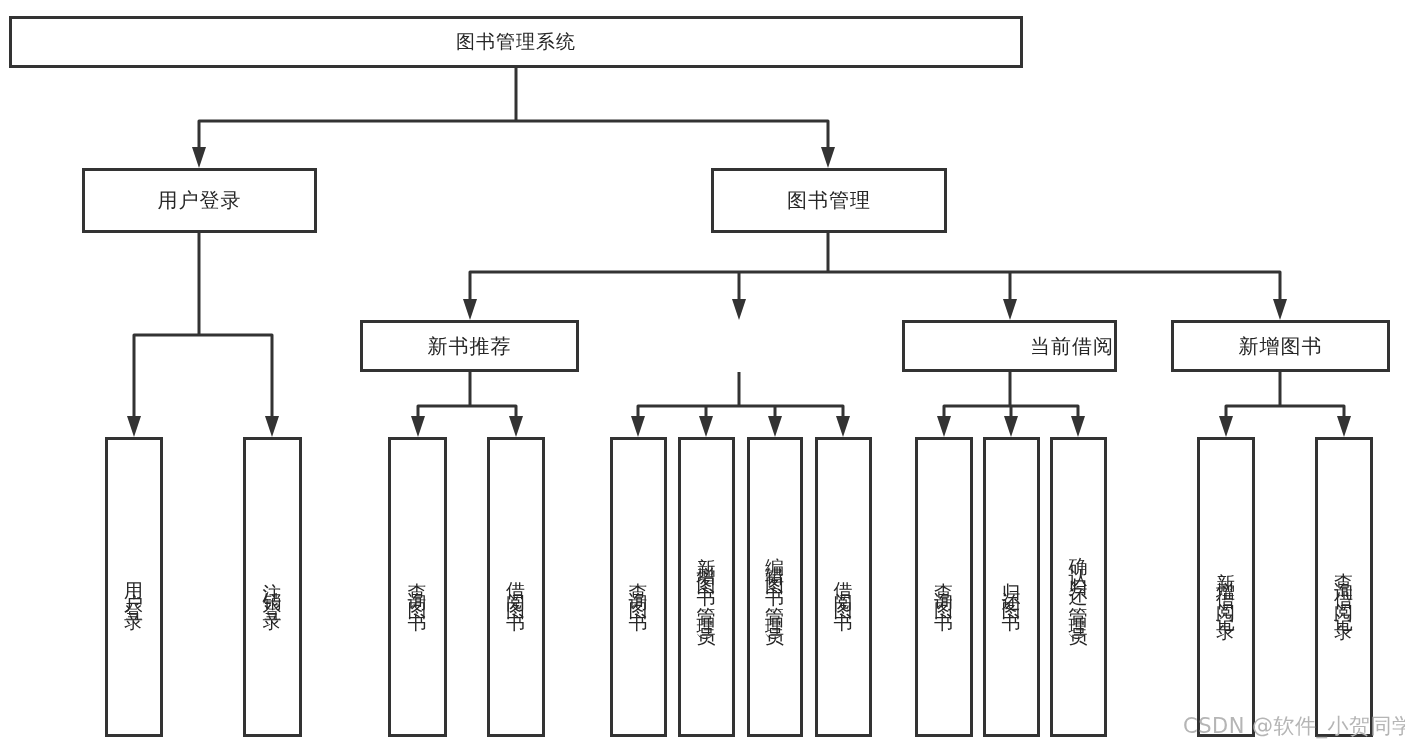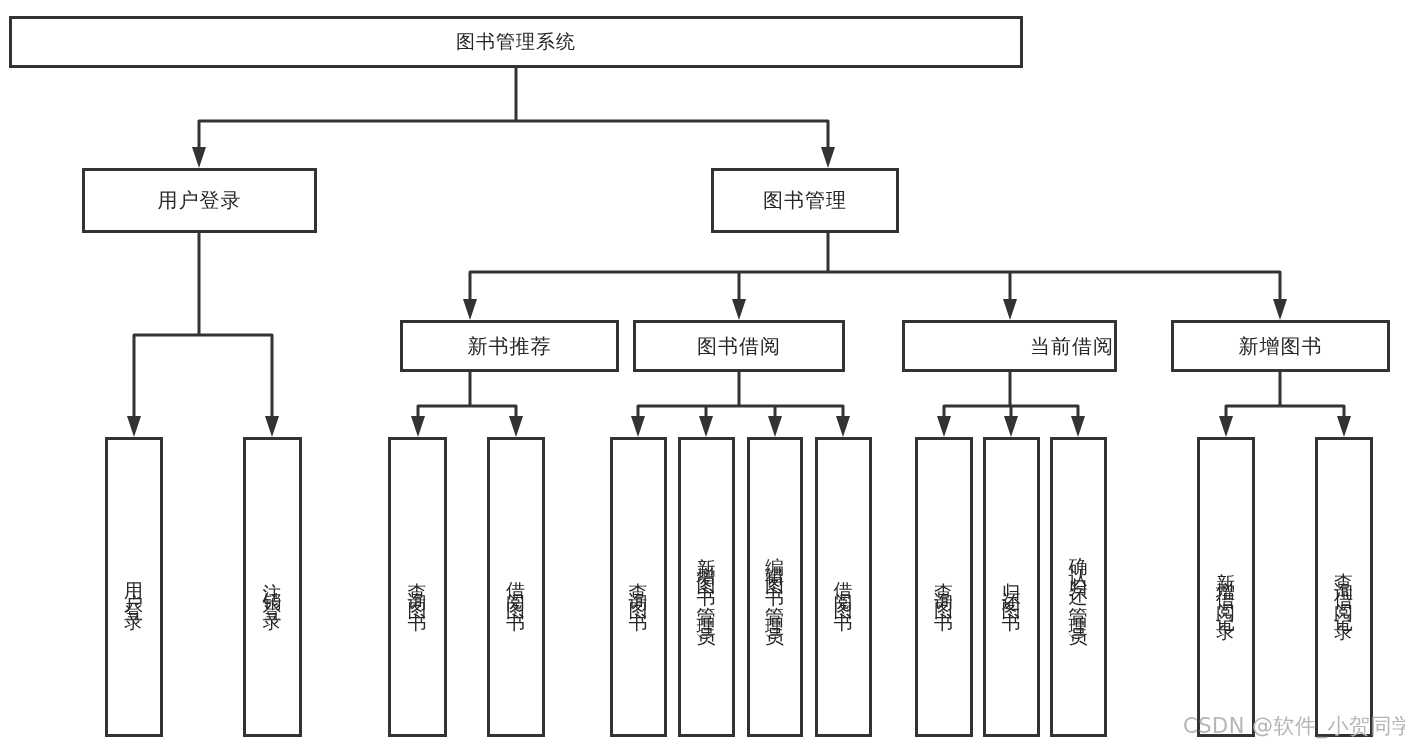--- a/index.html
+++ b/index.html
@@ -109,29 +109,26 @@
     </g>
   </svg>
 
   <div class="box h root" style="left:9px; top:16px; width:1014px; height:52px;">
     <span class="label">图书管理系统</span>
   </div>
 
   <div class="box h" style="left:82px; top:168px; width:235px; height:65px;">
     <span class="label">用户登录</span>
   </div>
-  <div class="box h" style="left:711px; top:168px; width:188px; height:65px;">
+  <div class="box h" style="left:711px; top:168px; width:236px; height:65px;">
     <span class="label">图书管理</span>
   </div>
 
-  <div class="box h" style="left:360px; top:320px; width:219px; height:52px;margin-left:40px;">
+  <div class="box h" style="left:360px; top:320px; width:219px; height:52px;">
     <span class="label">新书推荐</span>
-  </div>
-  <div class="box h" style="left:633px; top:320px; width:212px; height:52px;">
-    <span class="label">图书借阅</span>
   </div>
   <div class="box h" style="left:902px; top:320px; width:215px; height:52px;justify-content:flex-end;">
     <span class="label">当前借阅</span>
   </div>
   <div class="box h" style="left:1171px; top:320px; width:219px; height:52px;">
     <span class="label">新增图书</span>
   </div>
 
   <div class="box v" style="left:105px; top:437px; width:58px; height:300px;">
     <span class="label">用户登录</span>

